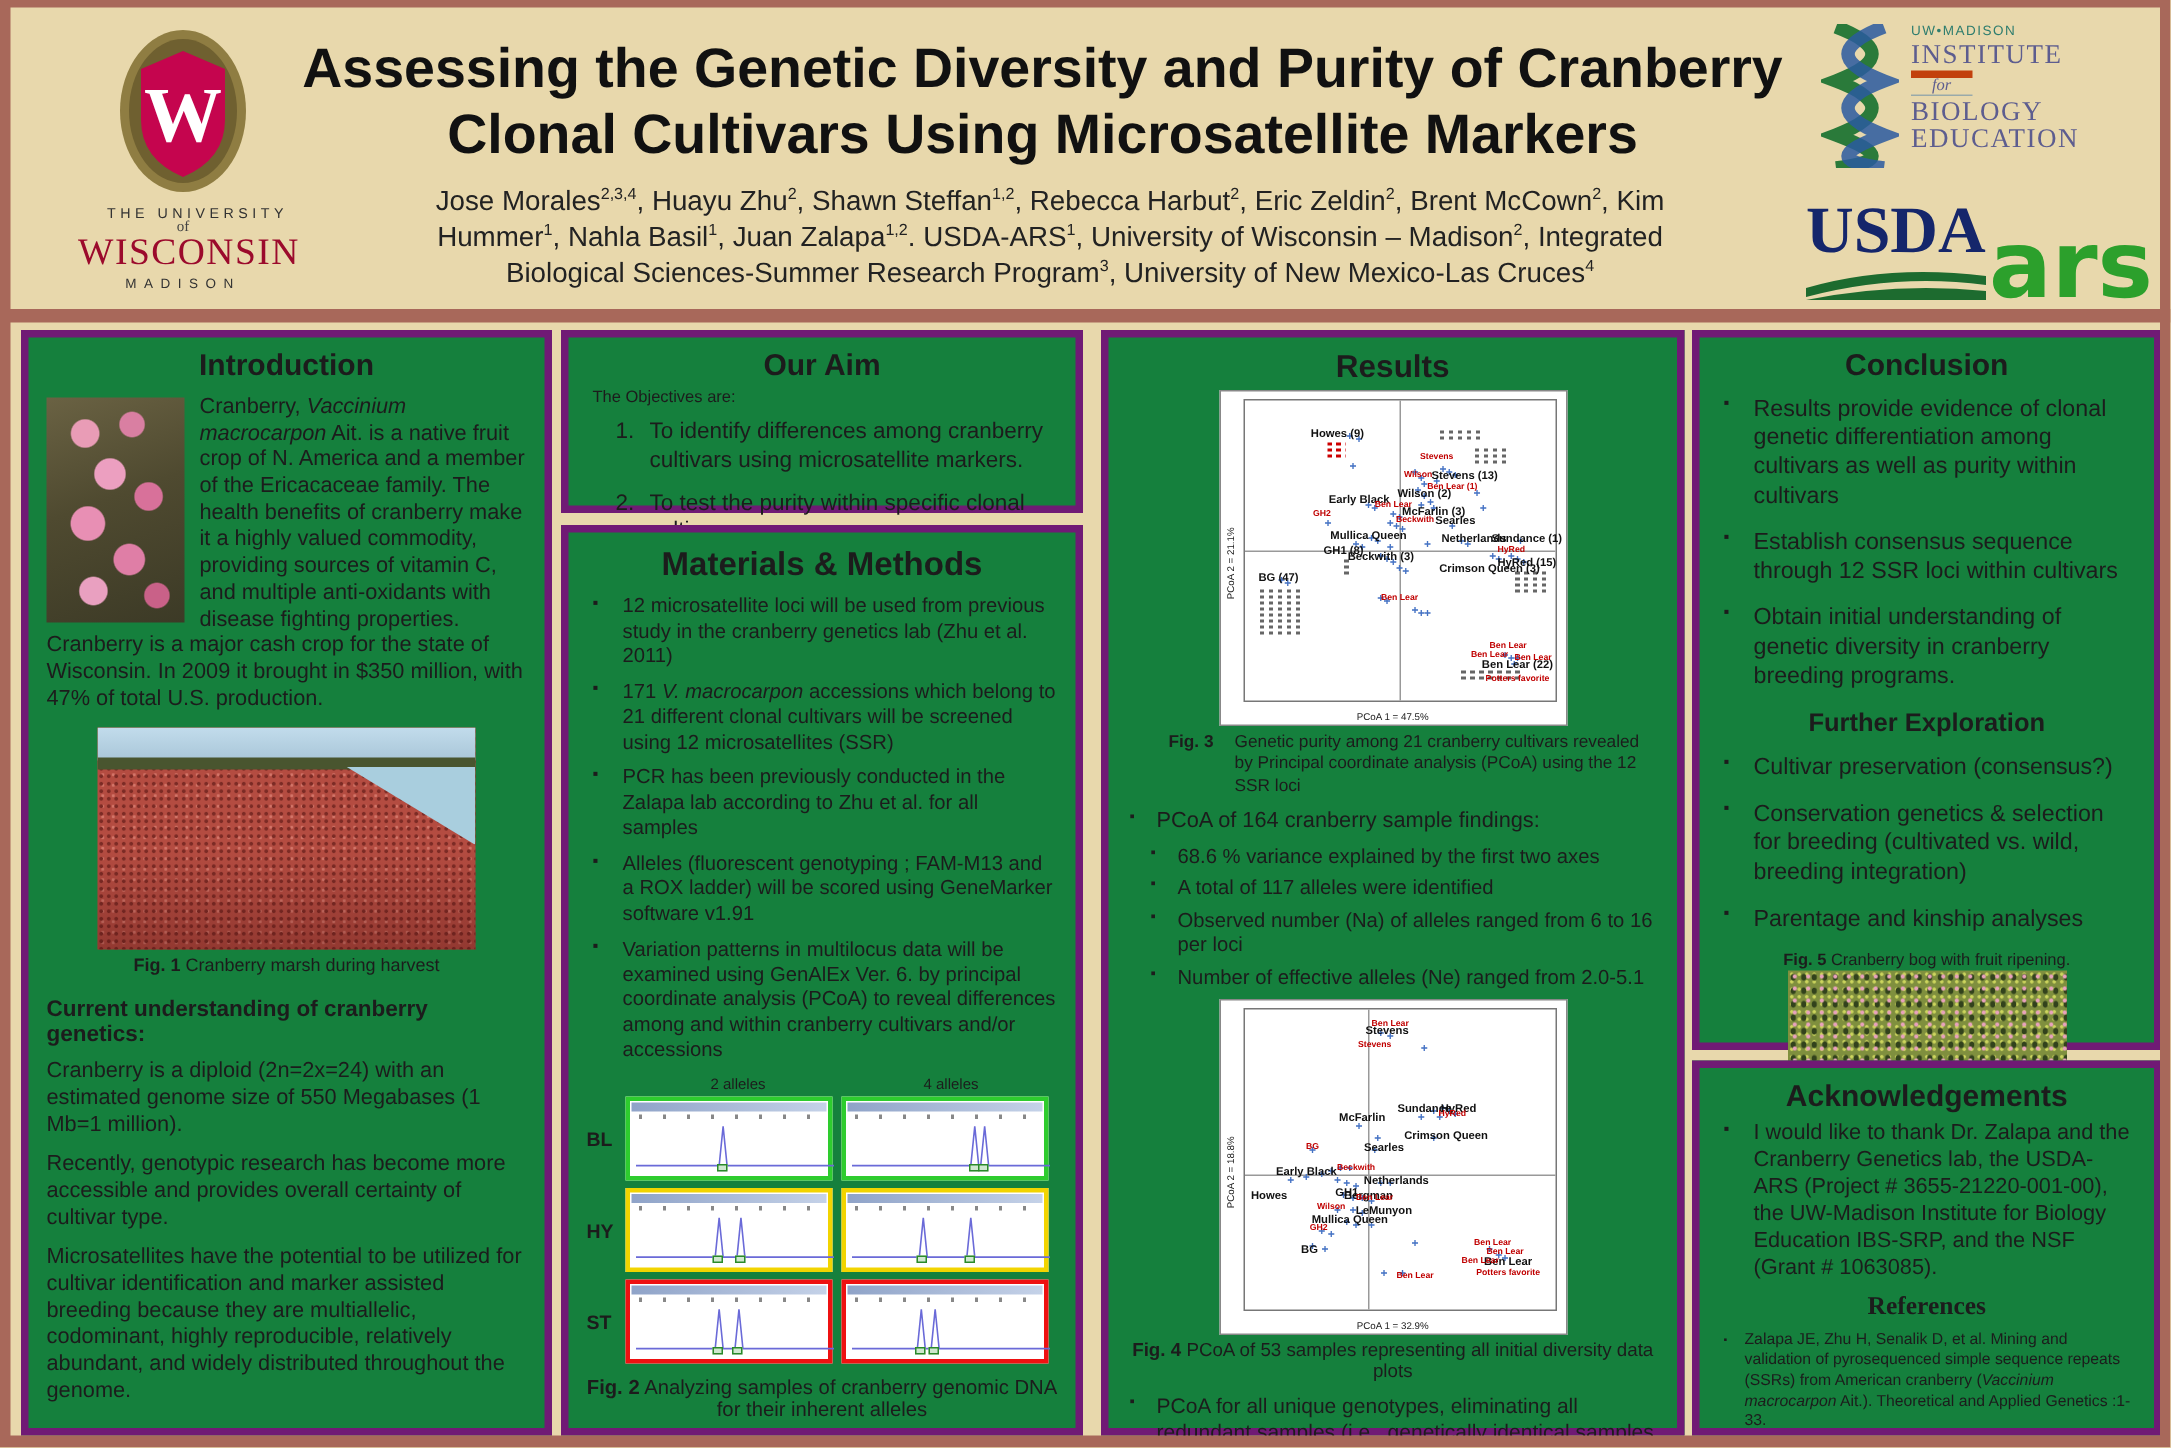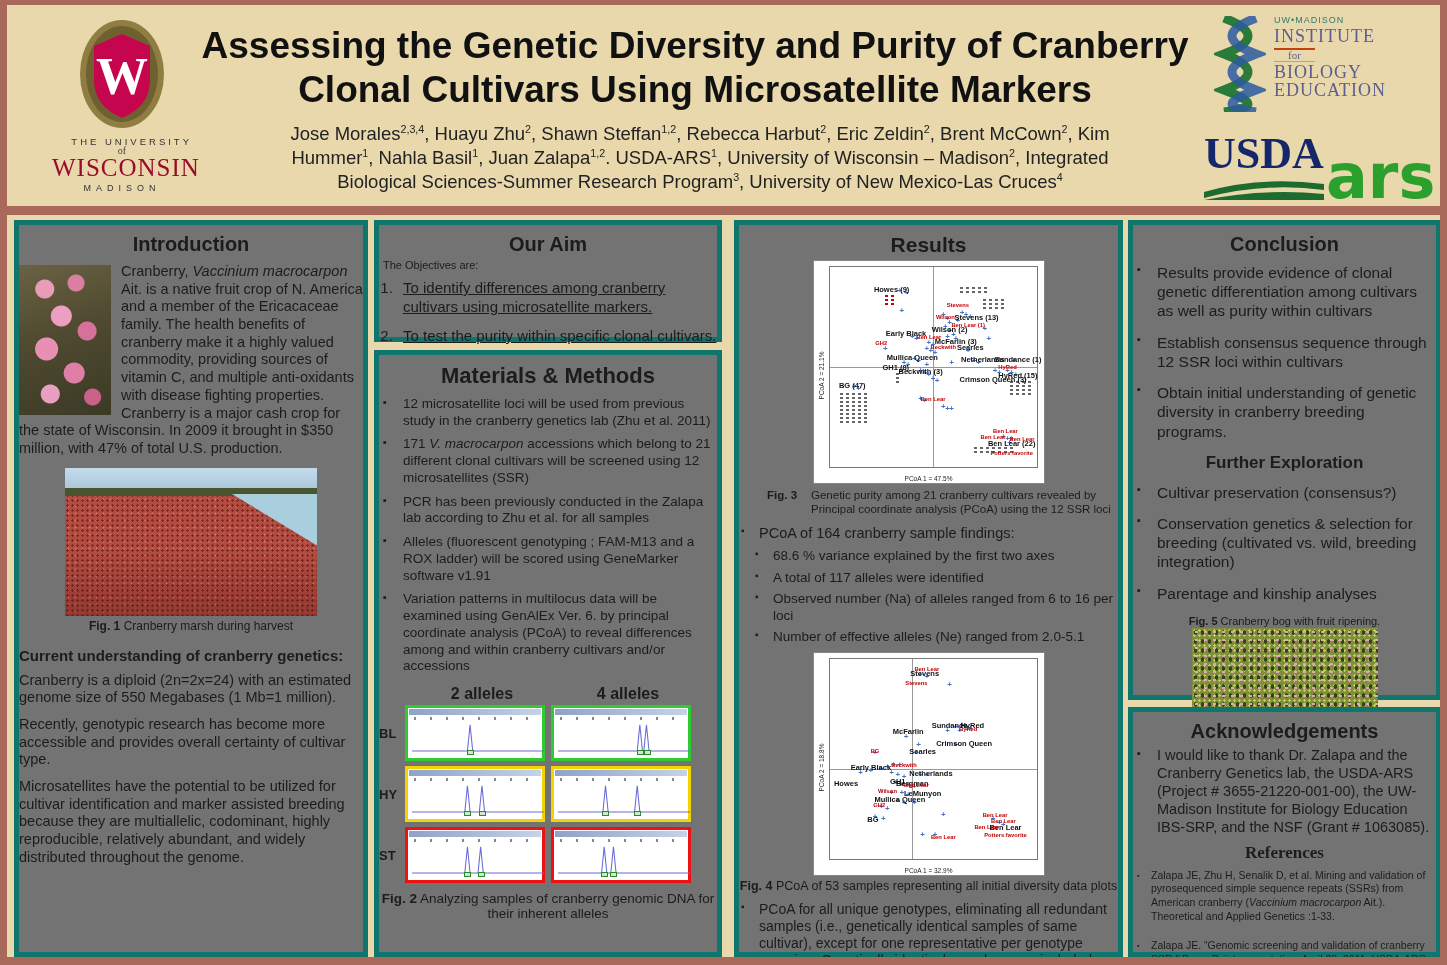--- a/index.html
+++ b/index.html
@@ -1,41 +1,41 @@
 <!DOCTYPE html>
 <html><head>
 <meta charset="utf-8">
 <style>
   html,body{margin:0;padding:0;}
   body{width:1447px;height:965px;position:relative;background:#e8d8ac;
        font-family:"Liberation Sans",sans-serif;color:#1c1c1c;overflow:hidden;}
   .frame{position:absolute;inset:0;border:7px solid #a8685a;border-top-width:5px;border-bottom-width:8px;pointer-events:none;z-index:50;}
   .divider{position:absolute;left:0;right:0;top:206px;height:9px;background:#a8685a;z-index:40;}
-  .panel{position:absolute;border:5px solid #0f766e;background:#737373;box-sizing:border-box;padding:6px 0;}
+  .panel{position:absolute;border:5px solid #701a75;background:#15803d;box-sizing:border-box;padding:6px 12px;}
   h1,h2,h3,p,ul,ol{margin:0;padding:0;}
   .it{font-style:italic;}
   sup{font-size:0.58em;vertical-align:super;line-height:0;}
   
   #hdr{position:absolute;left:0;top:0;width:1447px;height:206px;}
   .title{position:absolute;left:195px;top:24px;width:1000px;text-align:center;
          font-size:37px;font-weight:bold;line-height:1.2;color:#111;}
   .authors{position:absolute;left:255px;top:122px;width:890px;text-align:center;
            font-size:18.5px;line-height:1.3;color:#222;}
   
   .uwlogo{position:absolute;left:52px;top:18px;width:140px;text-align:center;}
   .uw-the{font-size:9.5px;letter-spacing:3px;color:#333;margin-top:2px;text-align:right;}
   .uw-of{font-family:"Liberation Serif",serif;font-size:10px;color:#444;line-height:.8;}
   .uw-wisc{font-family:"Liberation Serif",serif;font-size:25px;color:#9b0a2c;letter-spacing:1px;line-height:1;}
   .uw-mad{font-size:9px;letter-spacing:5px;color:#333;margin-top:3px;}
   
   .ibe{position:absolute;left:1214px;top:16px;width:222px;display:flex;gap:8px;}
   .ibe-text{font-family:"Liberation Serif",serif;color:#5d5d8f;line-height:1.02;}
   .ibe-top{font-family:"Liberation Sans",sans-serif;font-size:9px;color:#2e7d6e;letter-spacing:1px;margin-bottom:2px;}
   .ibe-big{font-size:18px;letter-spacing:1px;}
-  .ibe-for{font-size:11px;border-top:2px solid #c2410c;border-bottom:1px solid #9aa;display:inline-block;padding:0 14px;margin:1px 0;}
+  .ibe-for{font-size:11px;font-style:italic;border-top:5px solid #c2410c;border-bottom:1px solid #9aa;display:inline-block;padding:0 14px;margin:1px 0;}
   
   .usda{position:absolute;left:1204px;top:134px;width:125px;}
   .usda-word{font-family:"Liberation Serif",serif;font-weight:bold;font-size:44px;color:#15266b;line-height:.9;}
   .ars{position:absolute;left:1326px;top:140px;}
   
   #p-intro{left:14px;top:220px;width:354px;height:737px;}
   #p-aim{left:374px;top:220px;width:348px;height:122px;}
   #p-methods{left:374px;top:350px;width:348px;height:607px;}
   #p-results{left:734px;top:220px;width:389px;height:737px;}
   #p-conc{left:1128px;top:220px;width:313px;height:480px;}
@@ -62,28 +62,28 @@
      background-size:100% 100%,5px 5px,7px 7px,100% 100%;}
   .fig1 .sky{position:absolute;left:0;top:0;right:0;height:22px;background:linear-gradient(#c2dcec,#a9c6d8);}
   .fig1 .trees{position:absolute;left:0;top:20px;right:0;height:8px;background:#49552f;}
   .fig1 .water{position:absolute;right:0;top:26px;width:110px;height:52px;background:#a9cede;clip-path:polygon(100% 0,100% 100%,22% 0);}
   .caption{font-size:12px;text-align:center;margin-top:3px;}
   .caption b{font-weight:bold;}
   .subhead{font-weight:bold;font-size:15px;margin:14px 0 8px;}
   .intro-paras p{margin-bottom:9px;font-size:14.5px;line-height:1.22;}
   
   .aim-intro{font-size:11px;margin:0 0 8px 4px;}
-  ol.aim{margin-left:18px;font-size:15px;line-height:1.25;text-decoration:underline;}
+  ol.aim{margin-left:36px;font-size:15px;line-height:1.25;}
   ol.aim li{margin-bottom:10px;padding-left:6px;}
   
   ul.sq{list-style:none;}
   ul.sq>li{position:relative;padding-left:24px;margin-bottom:7px;font-size:13.5px;line-height:1.24;}
   ul.sq>li::before{content:"▪";position:absolute;left:4px;top:0;font-size:11px;}
   
-  .f2-head{display:flex;margin:10px 0 2px 30px;font-weight:bold;font-size:16px;}
+  .f2-head{display:flex;margin:10px 0 2px 30px;font-weight:normal;font-size:10px;}
   .f2-head div{width:146px;text-align:center;}
   .f2-row{display:flex;align-items:center;margin-bottom:5px;}
   .f2-lab{width:26px;font-weight:bold;font-size:13px;}
   .epan{width:140px;height:56px;background:#fff;box-sizing:border-box;margin-right:6px;position:relative;}
   .epan .bar{position:absolute;left:1px;right:1px;top:1px;height:6px;background:linear-gradient(90deg,#8fa3c8,#c5d2e8);}
   .epan .ticks{position:absolute;left:6px;right:4px;top:9px;height:3px;
       background:repeating-linear-gradient(90deg,#888 0 2px,transparent 2px 16px);}
   .epan svg{position:absolute;left:4px;top:13px;width:132px;height:34px;}
   .epan .pk{position:absolute;bottom:3px;width:7px;height:5px;background:#cfe8cf;border:1px solid #2a8a2a;box-sizing:border-box;}
   

